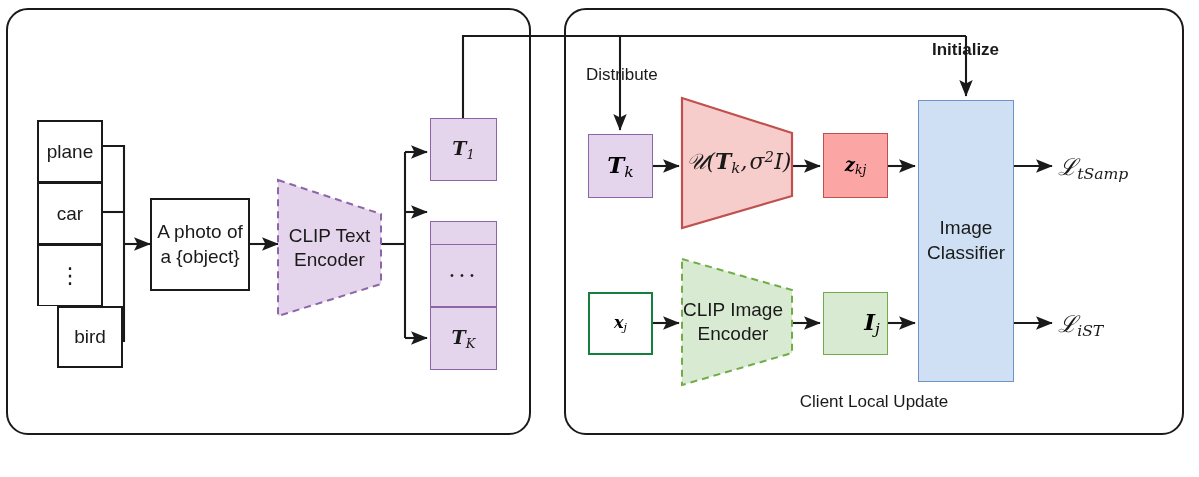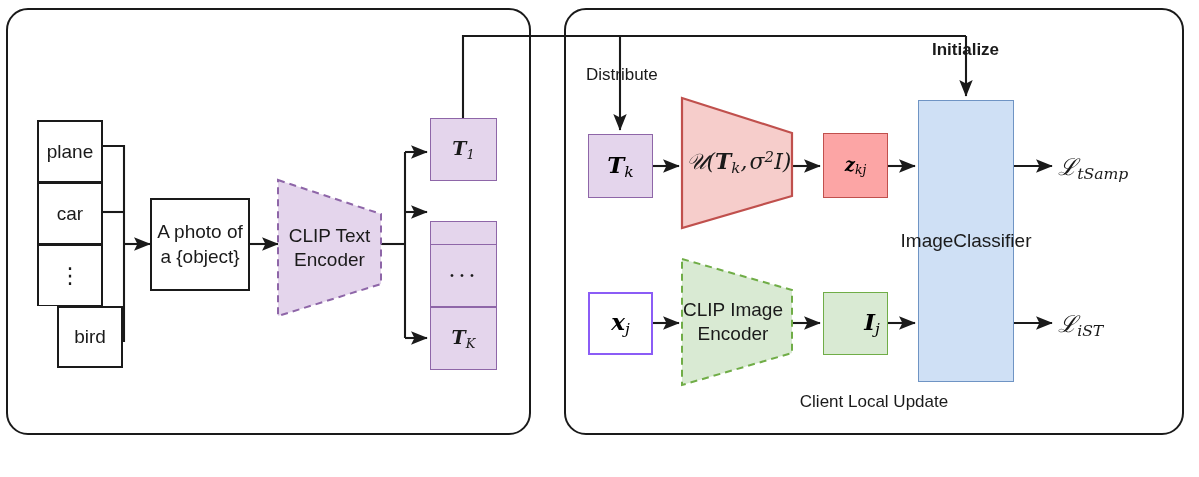--- a/index.html
+++ b/index.html
@@ -119,23 +119,23 @@
     border: 1.6px solid #c0504d;
     background: #fca5a5;
     font-size: 18px;
   }
   .ibox-green {
     border: 1.6px solid #70ad47;
     background: #d9ead3;
     font-size: 23px;
   }
   .xbox {
-    border: 2px solid #8b5cf6;
-    background: #ffffff;
-    font-size: 23px;
+    border: 2px solid #15803d;
+    background: #ffffff;
+    font-size: 16px;
   }
   .flow-text {
     position: absolute;
     font-size: 17px;
     color: #1a1a1a;
     white-space: nowrap;
   }
   .loss {
     position: absolute;
     font-family: "DejaVu Serif", serif;
@@ -282,21 +282,21 @@
   </div>
   <div class="trapz-label" style="left:676px; top:257px; width:114px; height:130px; flex-direction:column;">
     <span>CLIP Image</span>
     <span>Encoder</span>
   </div>
 
   <div class="box ibox-green" style="left:823px; top:292px; width:65px; height:63px;padding-left:33px;">
     <span class="mathbold"><span>I</span><sub>j</sub></span>
   </div>
 
-  <div class="box classifier" style="left:918px; top:100px; width:96px; height:282px; flex-direction:row;">
+  <div class="box classifier" style="left:918px; top:100px; width:96px; height:282px; flex-direction:column;">
     <span>Image</span>
     <span>Classifier</span>
   </div>
 
   <div class="loss" style="left:1058px; top:150px;">
     <span>ℒ</span><sub>tSamp</sub>
   </div>
   <div class="loss" style="left:1058px; top:307px;">
     <span>ℒ</span><sub>iST</sub>
   </div>

